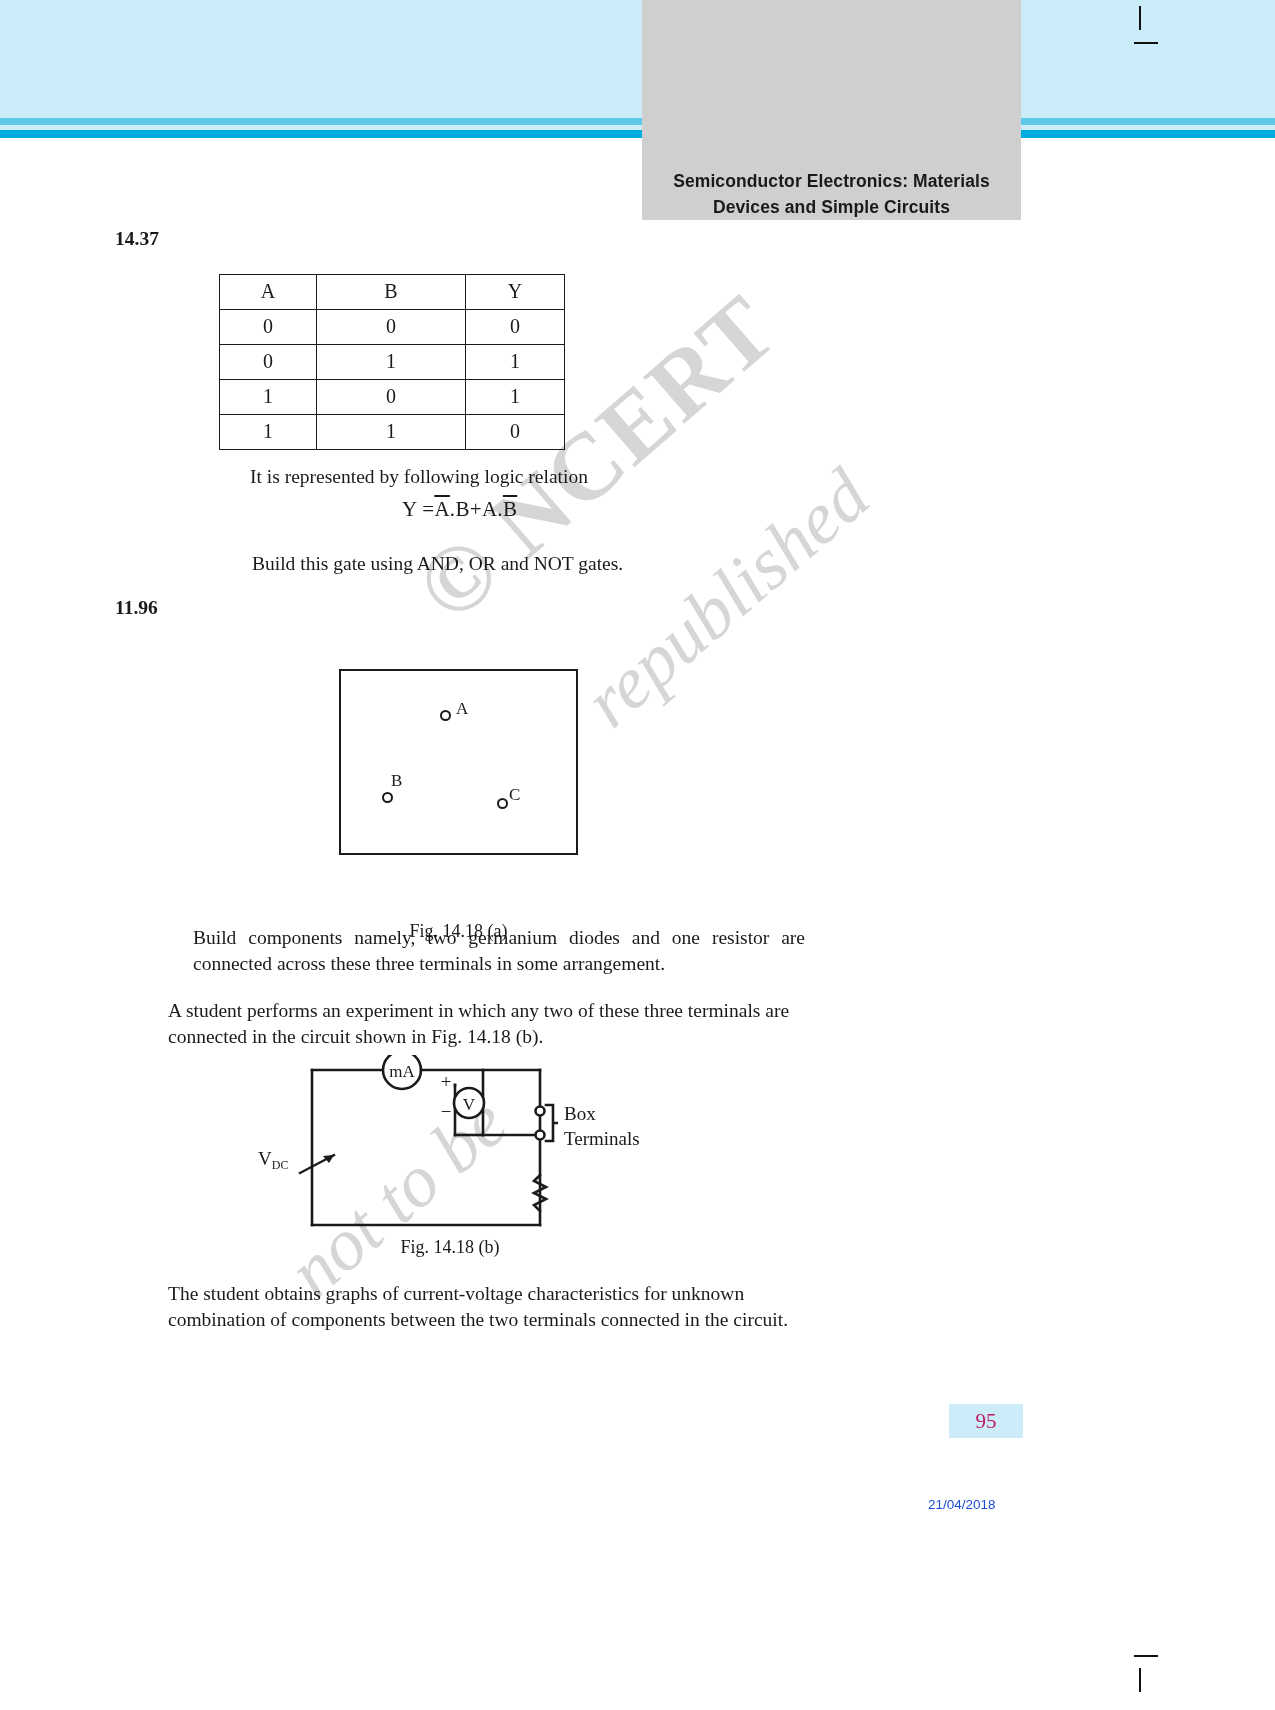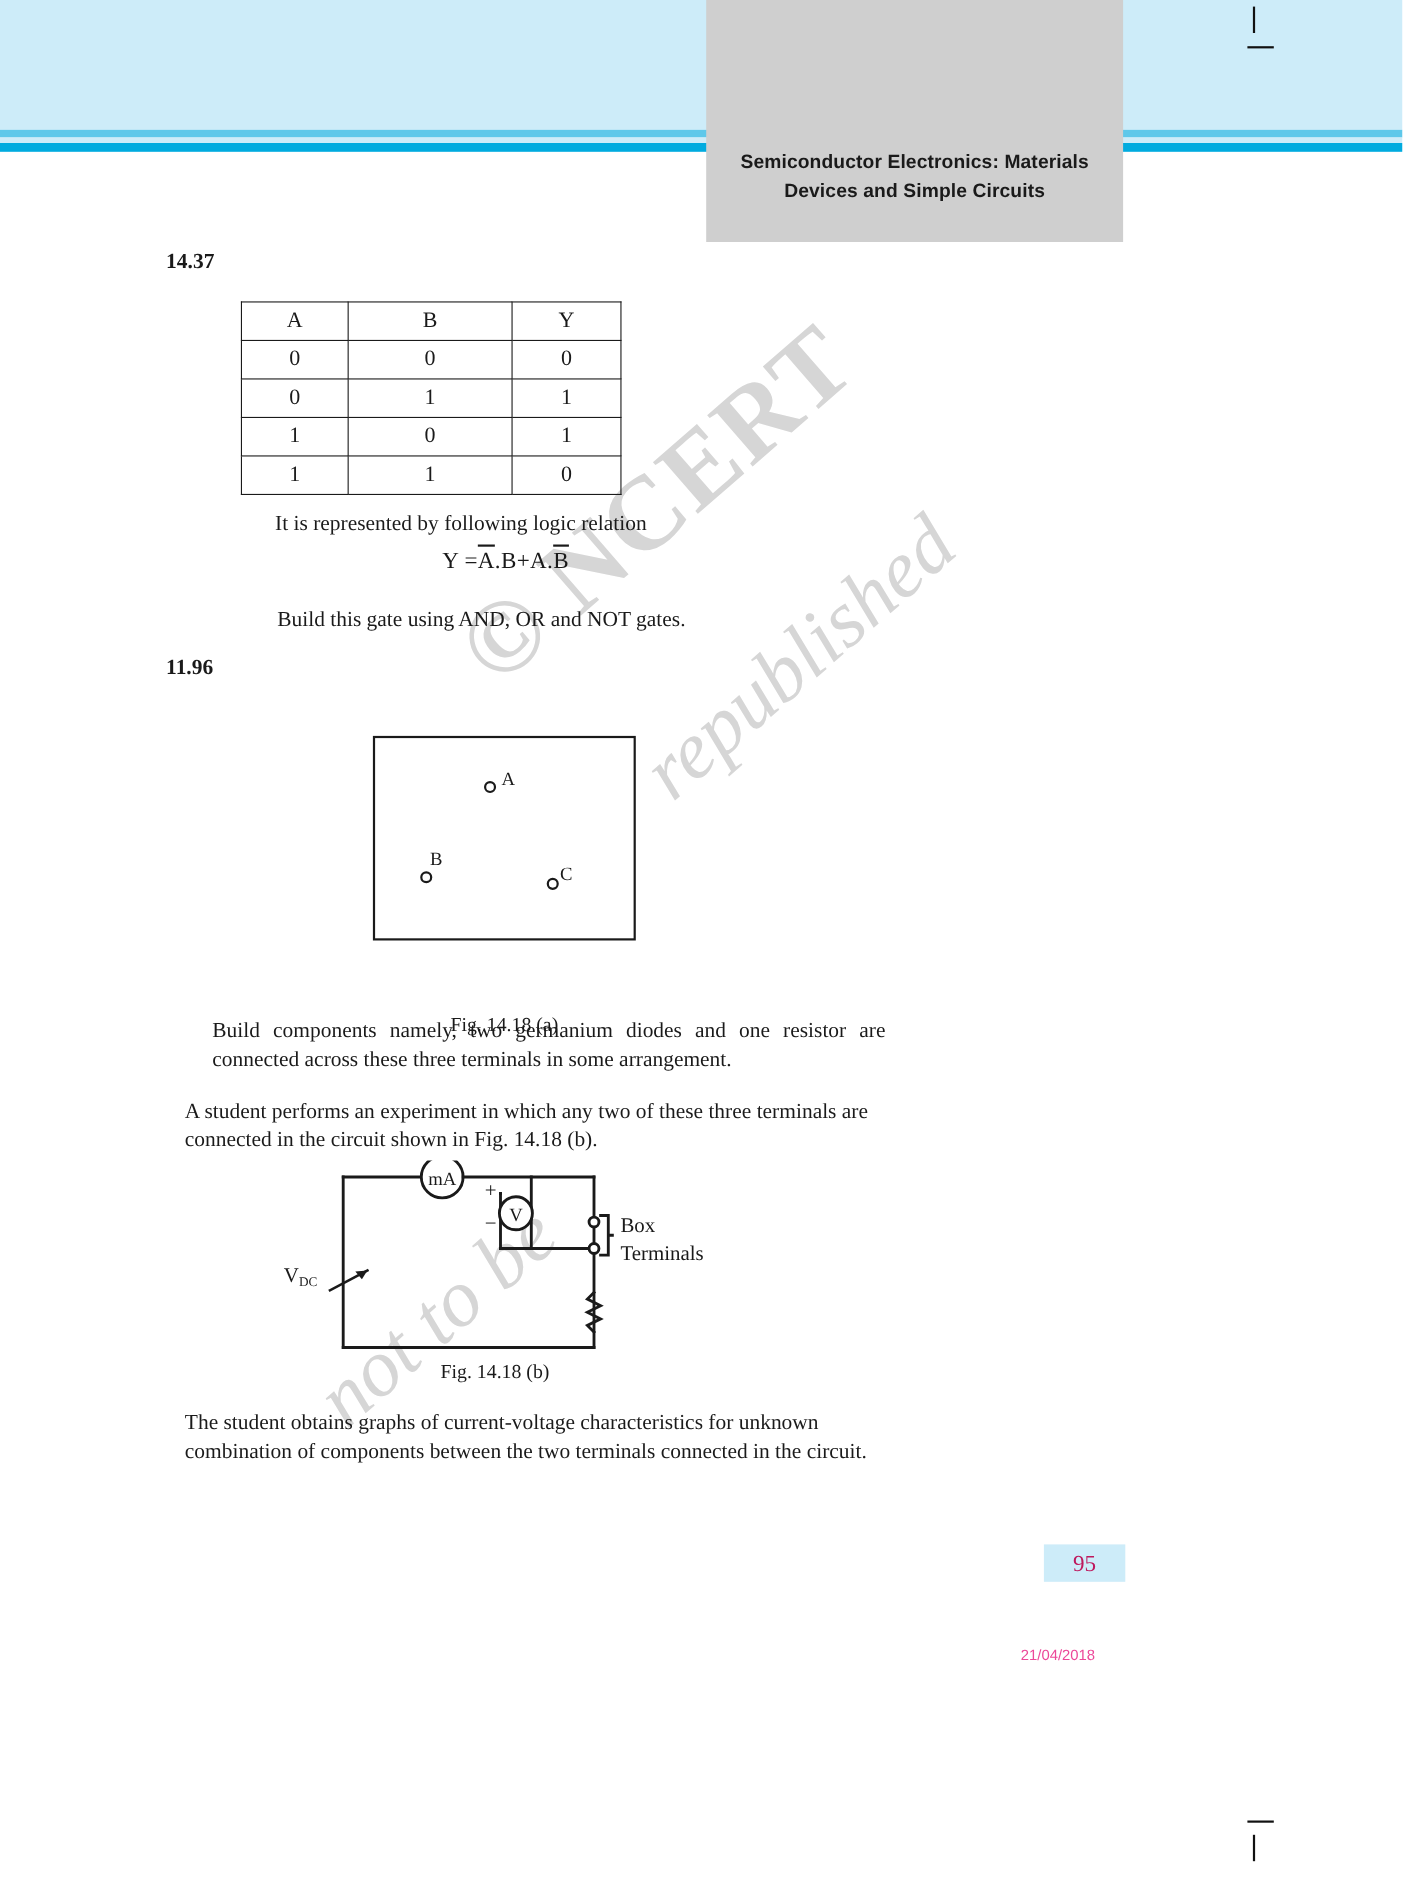--- a/index.html
+++ b/index.html
@@ -47,21 +47,20 @@
   }
   .chapter-box {
     position: absolute;
     left: 642px; top: 0;
     width: 379px;
     height: 220px;
     background: #cfcfcf;
     display: flex;
     align-items: flex-end;
     justify-content: center;
-    padding-bottom: 34px;
     box-sizing: border-box;
   }
   .chapter-title {
     font-family: "Liberation Sans", sans-serif;
     font-weight: bold;
     font-size: 17.5px;
     line-height: 1.45;
     color: #1a1a1a;
     text-align: center;
     letter-spacing: 0.1px;
@@ -140,21 +139,20 @@
 
   .qrow {
     position: absolute;
     display: flex;
   }
   .qnum {
     font-weight: bold;
     font-size: 19.5px;
     width: 78px;
     flex: 0 0 78px;
-    margin-left: 36px;
   }
   .qbody {
     font-size: 19.5px;
     line-height: 1.33;
   }
 
   
   #q1437 { left: 115px; top: 228px; width: 700px; }
   #q1437 .qbody { width: 620px; }
 
@@ -262,21 +260,21 @@
     align-items: center;
     justify-content: center;
     font-size: 21px;
     color: #be185d;
   }
   .date-stamp {
     position: absolute;
     left: 928px; top: 1497px;
     font-size: 13.5px;
     font-family: "Liberation Sans", sans-serif;
-    color: #ec4899;
+    color: #1d4ed8;
   }
 </style>
 </head>
 <body>
 
 <div class="header-band"></div>
 <div class="header-rule-thin"></div>
 <div class="header-rule-gap"></div>
 <div class="header-rule-thick"></div>
 

